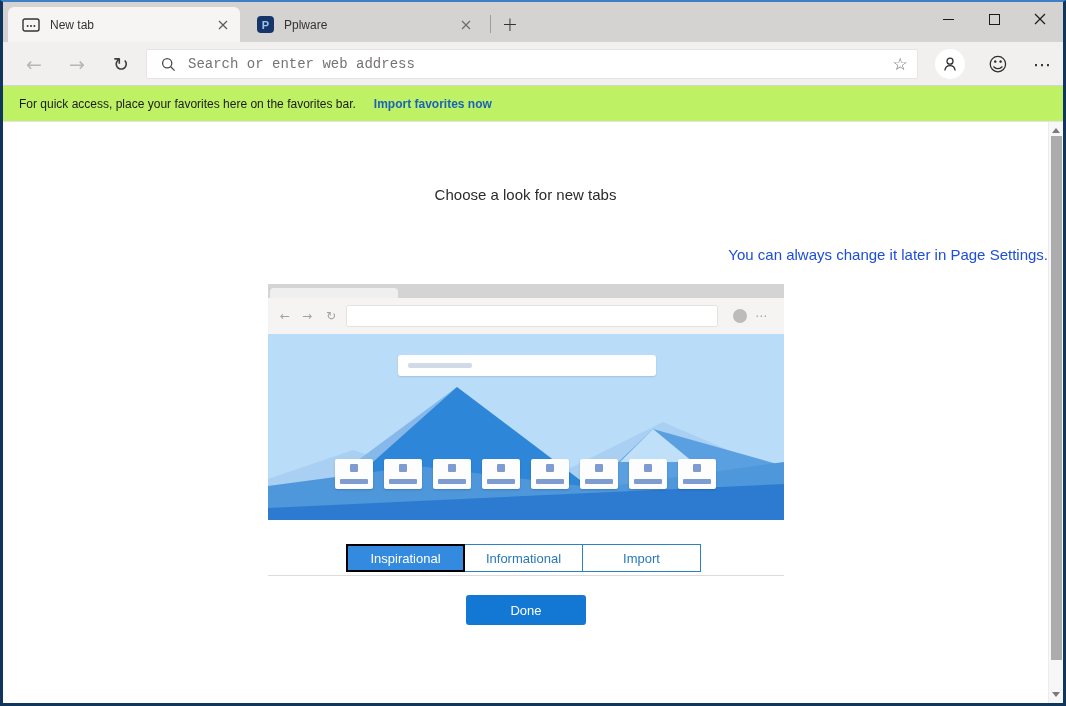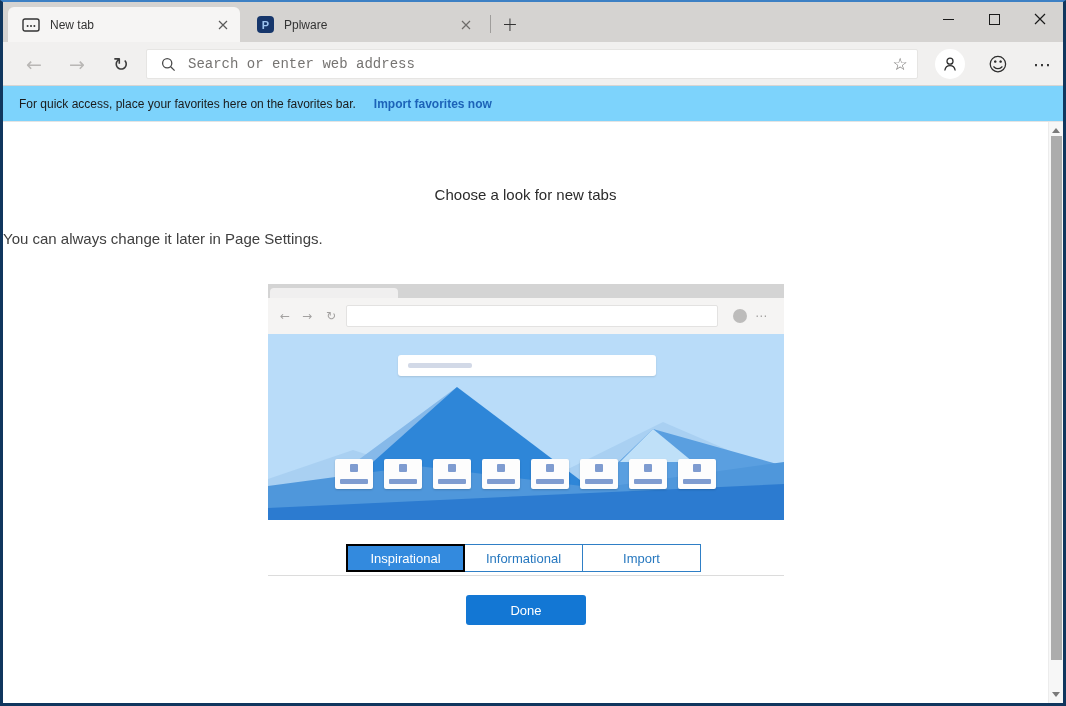--- a/index.html
+++ b/index.html
@@ -42,28 +42,28 @@
   .star-btn{width:34px;height:28px;display:flex;align-items:center;justify-content:center;
             font-family:"DejaVu Sans",sans-serif;font-size:17px;color:#6d6b69;}
   .avatar-btn{position:absolute;left:932px;top:7px;width:30px;height:30px;border-radius:50%;background:#fff;
               display:flex;align-items:center;justify-content:center;}
   .smiley-btn{position:absolute;left:980px;top:7px;width:30px;height:30px;display:flex;align-items:center;justify-content:center;
               font-family:"DejaVu Sans",sans-serif;font-size:19px;color:#2d2d2d;}
   .more-btn{position:absolute;left:1024px;top:7px;width:30px;height:30px;display:flex;align-items:center;justify-content:center;
             font-family:"DejaVu Sans",sans-serif;font-size:18px;color:#2d2d2d;}
 
   
-  .favbar{position:absolute;left:0;top:84px;width:1060px;height:36px;background:#7dd3fc;border-bottom:1px solid #e4e4e4;
+  .favbar{position:absolute;left:0;top:84px;width:1060px;height:36px;background:#bef264;border-bottom:1px solid #e4e4e4;
           box-sizing:border-box;display:flex;align-items:center;font-size:12px;color:#1b1b1b;padding-left:16px;}
   .favbar .link{color:var(--link,#1c63b8);font-weight:bold;margin-left:18px;cursor:pointer;}
 
   
   .content{position:absolute;left:0;top:120px;width:1060px;height:581px;background:#fff;}
   .heading{position:absolute;top:64px;left:0;width:1045px;text-align:center;font-size:15px;color:#2b2b2b;}
-  .subheading{position:absolute;top:108px;left:0;width:1045px;text-align:left;font-size:15px;color:#404040;}
+  .subheading{position:absolute;top:124px;left:0;width:1045px;text-align:right;font-size:15px;color:#1d4ed8;}
 
   
   .preview{position:absolute;left:265px;top:162px;width:516px;height:236px;}
   .mini-tabstrip{position:absolute;left:0;top:0;width:516px;height:14px;background:#d4d4d4;}
   .mini-tab{position:absolute;left:2px;top:4px;width:128px;height:10px;background:#f0efef;border-radius:4px 4px 0 0;}
   .mini-navbar{position:absolute;left:0;top:14px;width:516px;height:36px;background:#f5f4f3;}
   .mini-ic{position:absolute;top:0;height:36px;display:flex;align-items:center;color:#a3a1a0;
            font-family:"DejaVu Sans",sans-serif;font-size:12px;}
   .mini-field{position:absolute;left:78px;top:7px;width:372px;height:22px;background:#fff;border:1px solid #e3e2e1;border-radius:2px;box-sizing:border-box;}
   .mini-avatar{position:absolute;left:465px;top:11px;width:14px;height:14px;border-radius:50%;background:#bdbcbb;}

